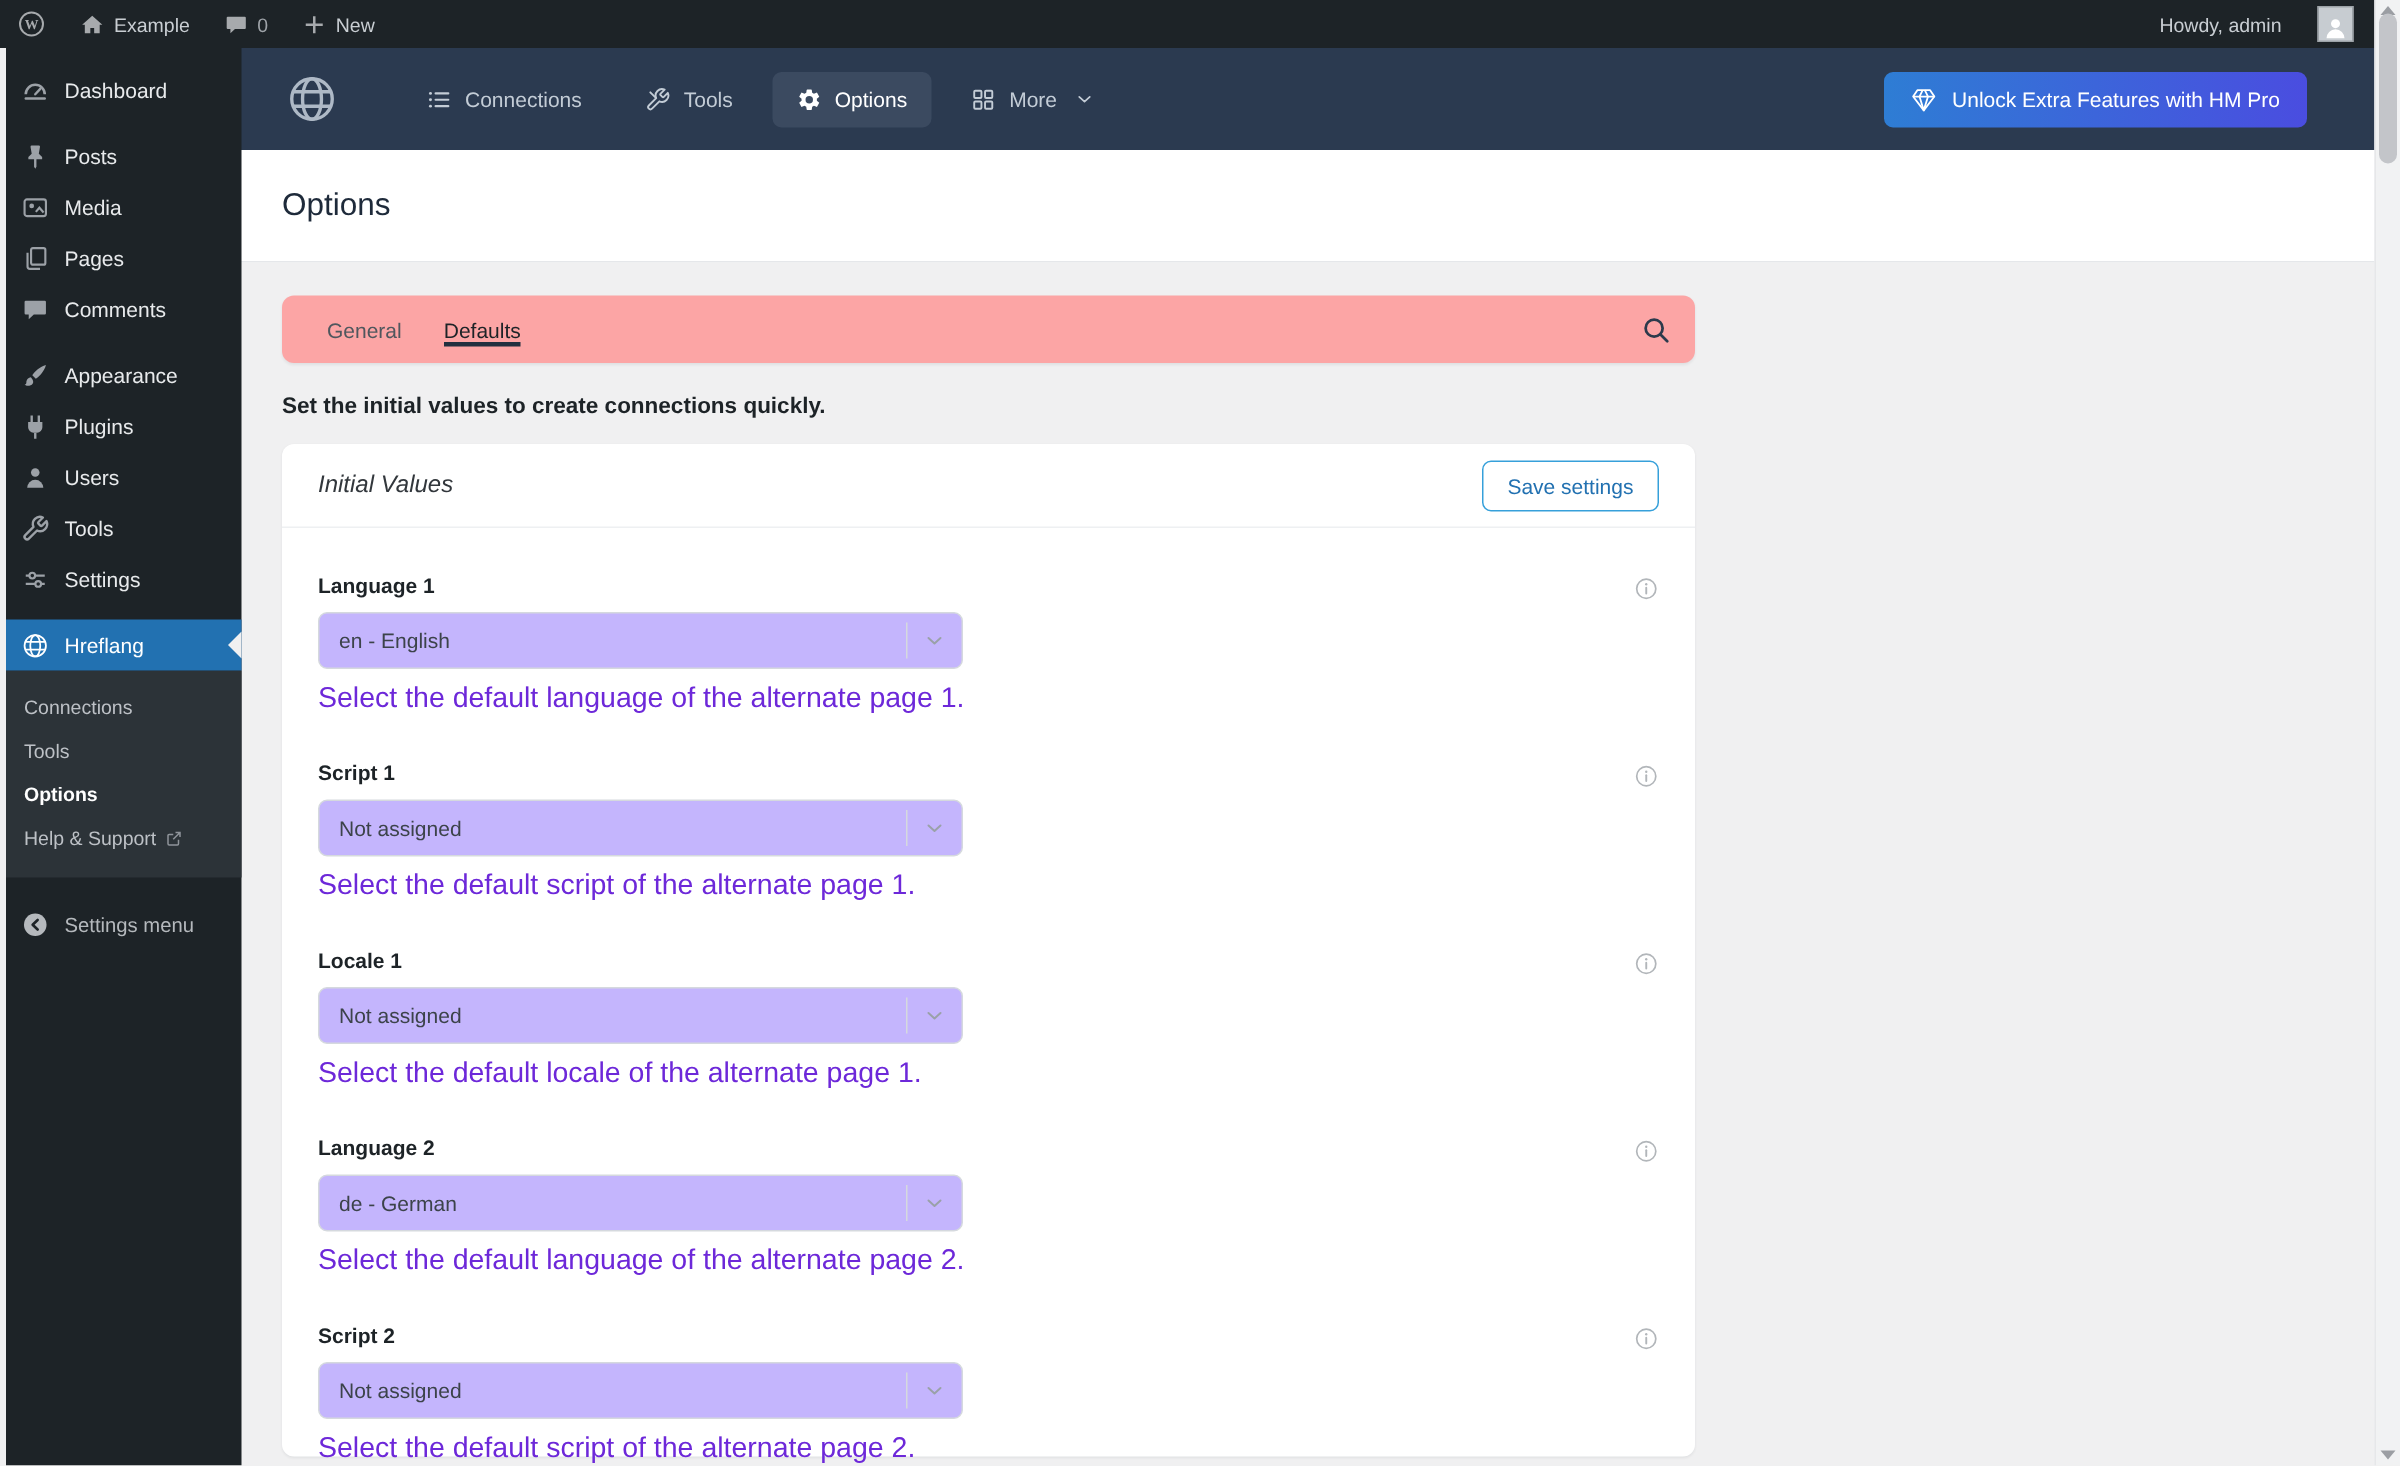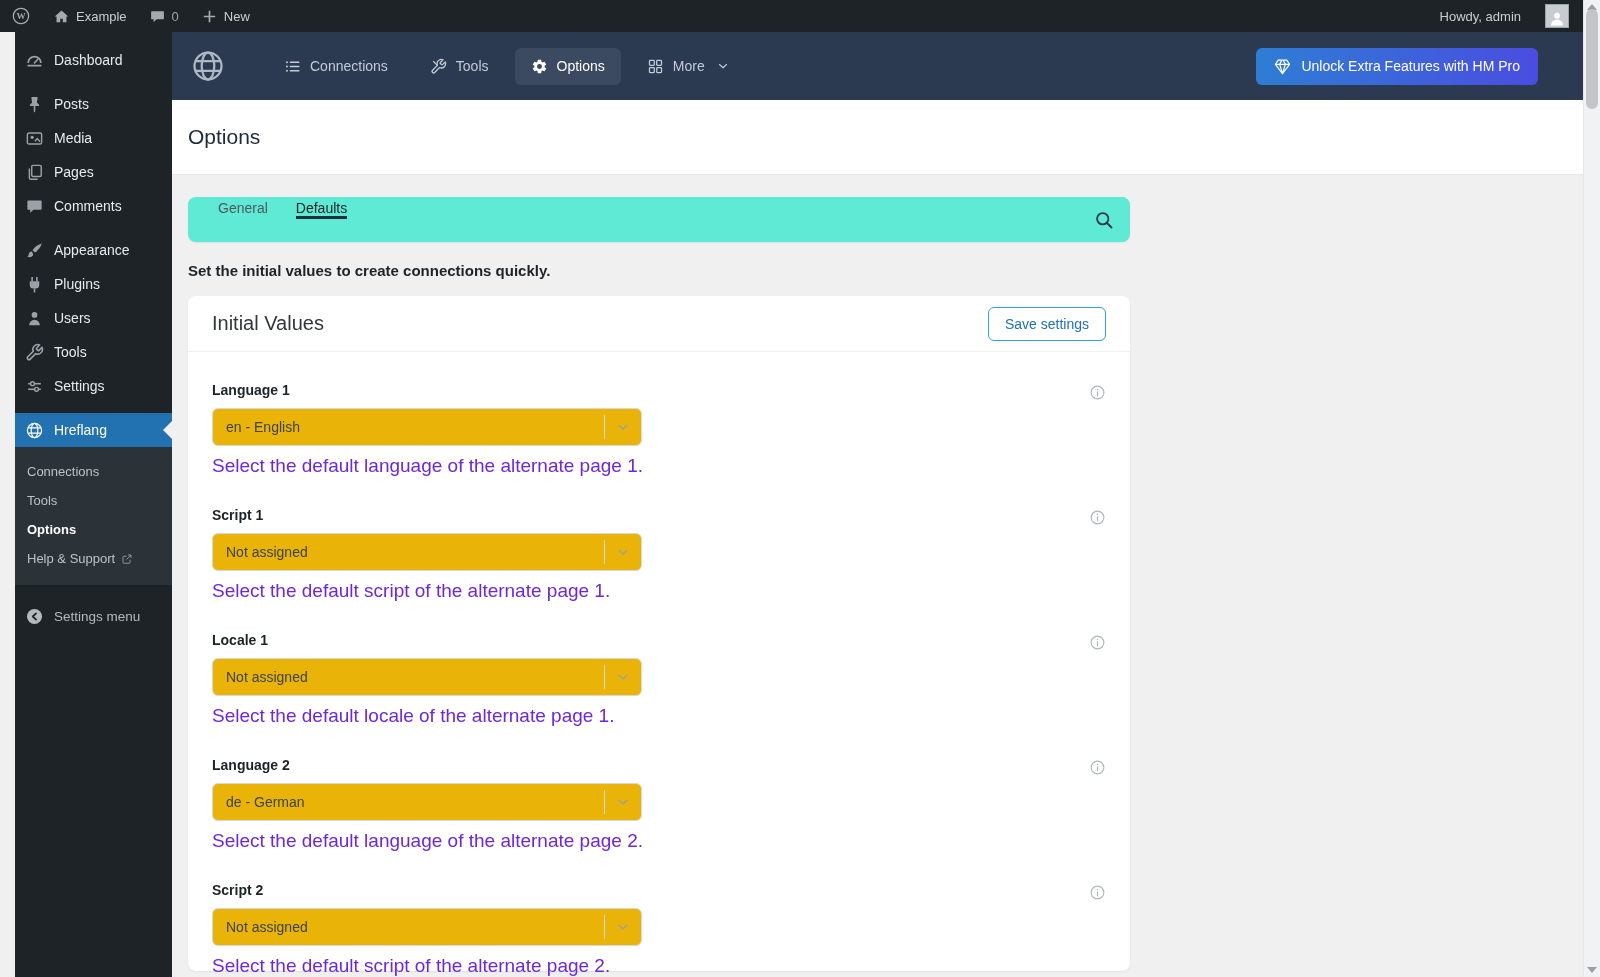--- a/index.html
+++ b/index.html
@@ -20,21 +20,21 @@
   .ab-item { display:flex; align-items:center; gap:6px; padding:0 11px; height:100%; color:#c9ced3; font-size:13px; cursor:pointer; }
   .ab-item .ic { width:17px; height:17px; color:#a7aaad; }
   .ab-item.wp .ic { width:20px; height:20px; }
   .ab-count { color:#9ea3a8; }
   .ab-right { display:flex; align-items:center; height:100%; padding-right:8px; }
   .howdy { display:flex; align-items:center; gap:24px; color:#c9ced3; font-size:13px; padding:0 6px; height:100%; cursor:pointer; }
   .avatar { width:24px; height:24px; background:#c7ccd1; border:1px solid #9da3a8; display:flex; align-items:flex-end; justify-content:center; overflow:hidden; }
   .avatar svg { width:18px; height:18px; color:#ffffff; }
 
   
-  .sidebar { position:absolute; top:32px; left:15px; width:157px; height:945px; background:#1d2327; z-index:40; }
+  .sidebar { position:absolute; top:32px; left:4px; width:157px; height:945px; background:#1d2327; z-index:40; }
   .menu { padding-top:11px; }
   .mi { display:flex; align-items:center; height:34px; cursor:pointer; position:relative; }
   .mi .ic { width:19px; height:19px; margin:0 10px 0 10px; color:#9ca1a7; flex:none; }
   .mi .lbl { font-size:14px; color:#e8eaec; }
   .sep { height:10px; }
   .mi.active { background:#2271b1; }
   .mi.active .ic, .mi.active .lbl { color:#fff; }
   .mi.active::after {
     content:""; position:absolute; right:0; top:50%; transform:translateY(-50%);
     border:9px solid transparent; border-left:none; border-right-color:#f0f0f1;
@@ -63,40 +63,40 @@
     color:#fff; font-size:14px; font-family:inherit; cursor:pointer; white-space:nowrap;
   }
   .cta .ic { width:17px; height:17px; }
 
   .titlebar { height:75px; background:#fff; display:flex; align-items:center; padding-left:31px; border-bottom:1px solid #e5e7ea; flex:none; }
   .page-title { font-size:21px; color:#1e2a3a; }
 
   .content { flex:1; background:#f0f0f1; padding:22px 0 0 31px; overflow:hidden; }
 
   .tabs-card {
-    width:942px; height:45px; background:#5eead4; border-radius:8px;
-    box-shadow:0 1px 2px rgba(16,24,40,.07); display:flex; align-items:flex-start; padding:0 16px;
+    width:942px; height:45px; background:#fca5a5; border-radius:8px;
+    box-shadow:0 1px 2px rgba(16,24,40,.07); display:flex; align-items:center; padding:0 16px;
   }
   .tab { margin:0 14px; display:flex; align-items:center; font-size:14px; color:#50575e; cursor:pointer; border-bottom:3px solid transparent; padding-top:3px; }
   .tab.active { color:#1d2327; border-bottom-color:#222f3f; }
   .search-btn { margin-left:auto; align-self:center; width:20px; height:20px; color:#2c3a4c; cursor:pointer; }
 
   .intro { margin:20px 0 0; font-size:15px; font-weight:bold; color:#1d2327; height:18px; }
 
   .card { margin-top:16px; width:942px; background:#fff; border-radius:8px; box-shadow:0 1px 2px rgba(16,24,40,.07); }
   .card-header { height:56px; display:flex; align-items:center; justify-content:space-between; padding:0 24px; border-bottom:1px solid #eef0f2; }
-  .card-title { font-size:20px; color:#32373c; }
+  .card-title { font-size:16px; color:#32373c;font-style:italic; }
   .save-btn { background:#fff; border:1px solid #36a0da; color:#2271b1; font-size:14px; padding:8px 16px; border-radius:6px; cursor:pointer; font-family:inherit; }
   .card-body { padding:30px 24px 0; }
 
   .field { display:flex; justify-content:space-between; margin-bottom:36px; }
   .f-label { font-size:14px; font-weight:bold; color:#1d2327; display:block; height:17px; }
   .select {
     margin-top:9px; width:430px; height:38px; border:1px solid #d5d9de; border-radius:6px;
-    background:#eab308; display:flex; align-items:center; cursor:pointer;
+    background:#c4b5fd; display:flex; align-items:center; cursor:pointer;
   }
   .select-value { flex:1; padding-left:13px; font-size:14px; color:#3c434a; }
   .select-sep { width:1px; height:24px; background:#d5d9de; }
   .select-ch { width:36px; display:flex; align-items:center; justify-content:center; color:#9aa1a8; }
   .select-ch svg { width:16px; height:16px; }
   .f-help { margin:9px 0 0; font-size:19px; color:#6d28d9; height:16px; }
   .info { width:17px; height:17px; color:#b2b6ba; cursor:pointer; margin-top:2px; flex:none; }
 
   
   .scrollbar { position:absolute; top:0; right:0; width:17px; height:977px; background:#f1f2f3; border-left:1px solid #e6e7e9; z-index:60; }

